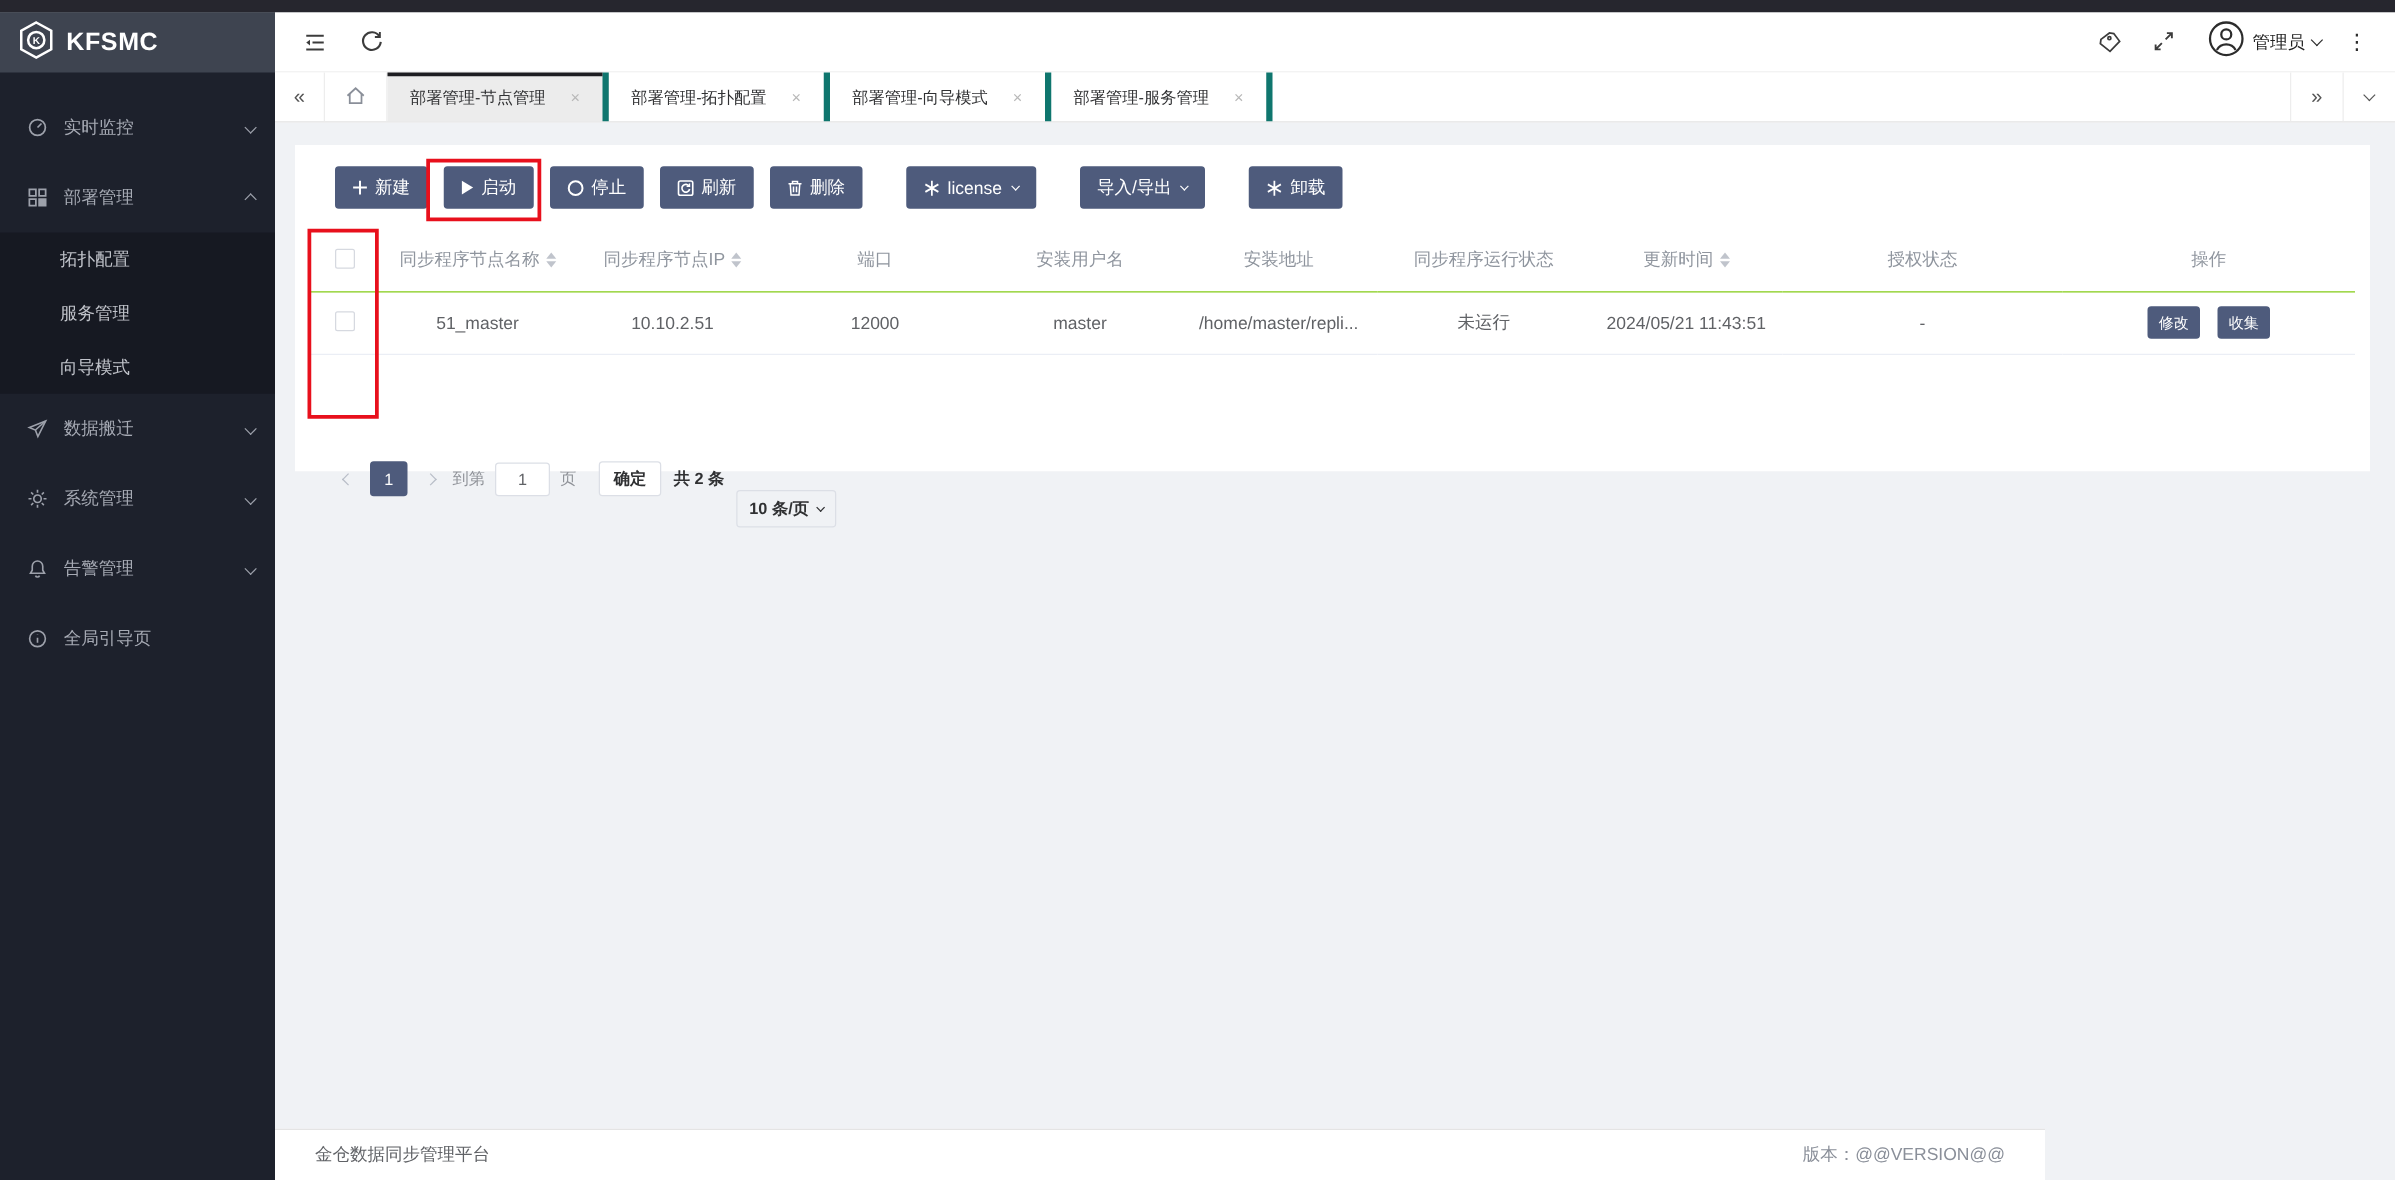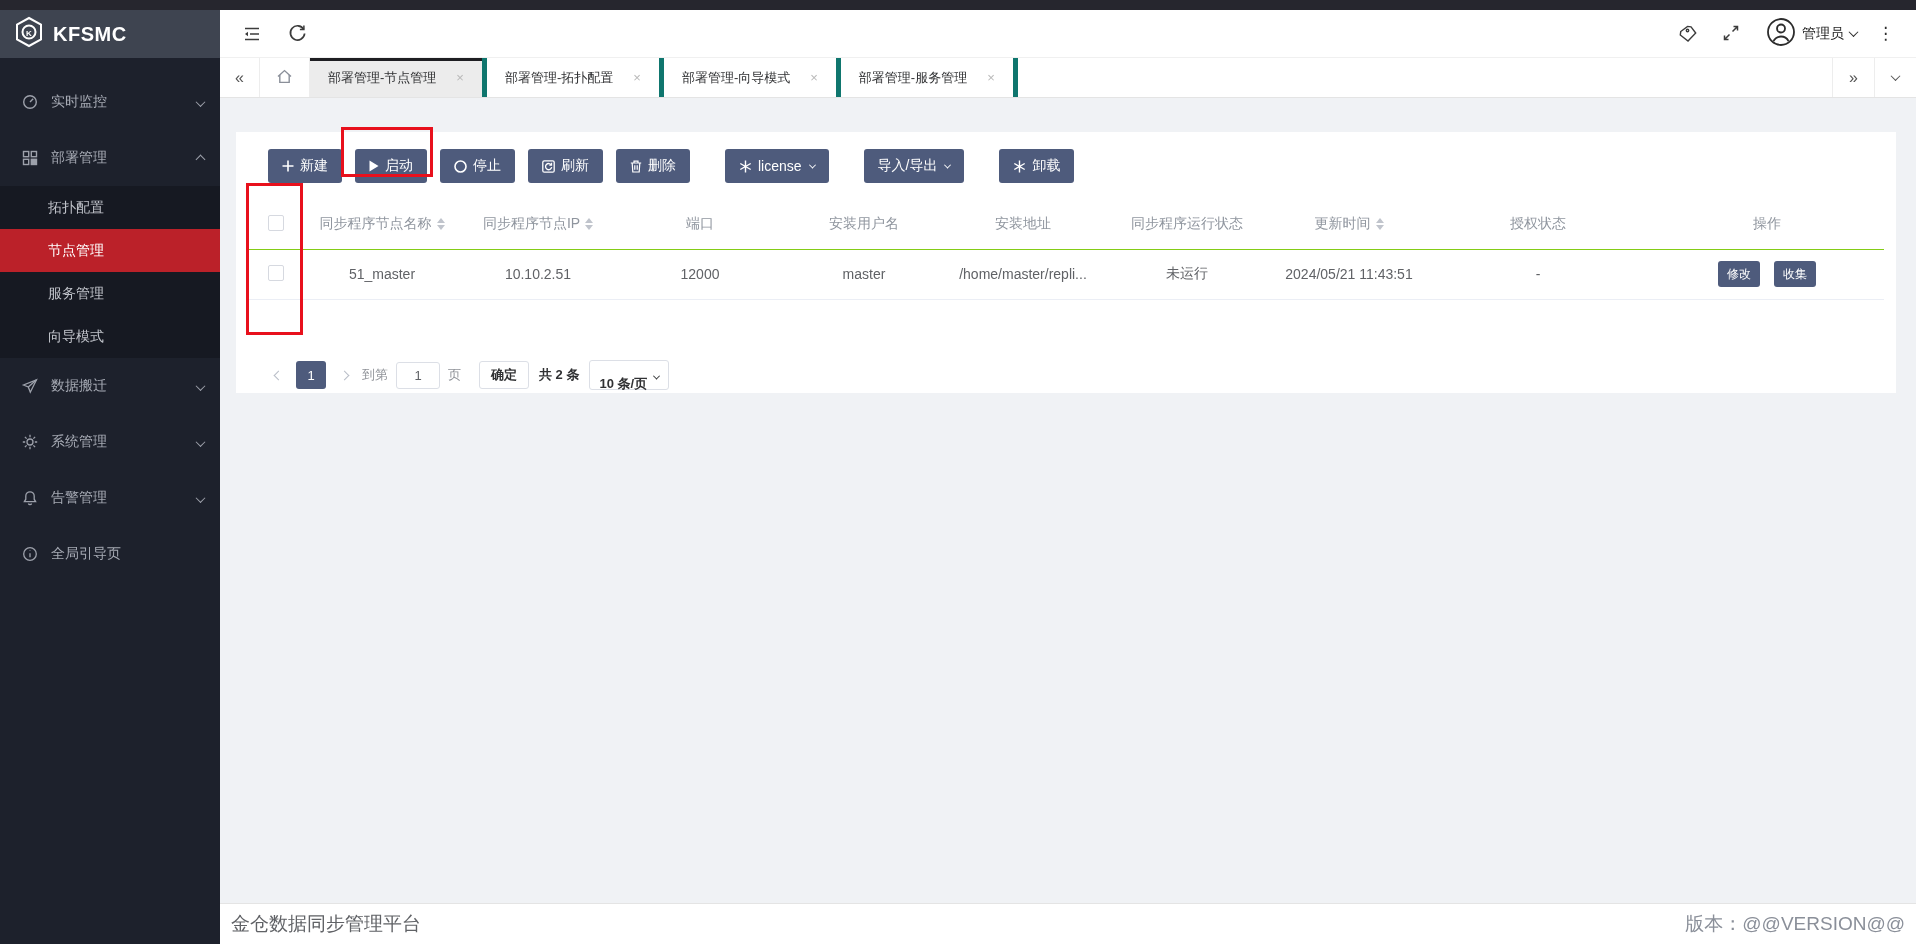--- a/index.html
+++ b/index.html
@@ -47,21 +47,21 @@
   .tseg.homeb { width:50px; }
   .tab { display:flex; align-items:center; gap:20px; padding:0 18px; border-right:5px solid #0f766e;
     cursor:pointer; position:relative; }
   .tab .close { color:#b8b8b8; font-size:13px; }
   .tab.active { background:#ececec; }
   .tab.active::before { content:""; position:absolute; left:0; top:0; width:100%; height:3px; background:#1e1e22; }
   .tab-right { margin-left:auto; display:flex; }
   .tseg.right-ctl { width:42px; border-right:none; border-left:1px solid #ededed; font-size:16px; color:#555; }
 
   
-  .card { left:236px; top:132px; width:1660px; height:261px; background:#fff; }
+  .card { left:236px; top:116px; width:1660px; height:261px; background:#fff; }
 
   .toolbar { position:absolute; left:32px; top:17px; display:flex; align-items:center; }
   .tbtn { height:34px; background:#4e5b7c; color:#fff; border:none; border-radius:3px;
     font-size:14px; padding:0 14px; margin-right:13px; display:flex; align-items:center; gap:6px;
     cursor:pointer; font-family:inherit; white-space:nowrap; }
   .tbtn.push { margin-left:22px; }
   .tbtn svg { display:block; }
   .tbtn .chev { width:5px; height:5px; margin-left:2px; }
 
   table.grid { position:absolute; left:12px; top:68px; width:1636px; border-collapse:collapse; table-layout:fixed; }
@@ -81,27 +81,27 @@
   .pager { position:absolute; left:32px; top:228px; display:flex; align-items:center; font-size:13px; color:#606266; }
   .pg-arrow { color:#b8bdc7; width:20px; display:flex; justify-content:center; cursor:default; }
   .pg-num { width:30px; height:28px; background:#4e5b7c; color:#fff; border-radius:3px;
     display:flex; align-items:center; justify-content:center; font-size:13px; margin:0 8px; cursor:pointer; }
   .pg-label { color:#909399; margin:0 8px; }
   .pg-input { width:44px; height:27px; border:1px solid #dcdfe6; border-radius:3px; text-align:center;
     font-size:13px; color:#606266; font-family:inherit; }
   .pg-confirm { height:28px; padding:0 11px; background:#fff; border:1px solid #dcdfe6; border-radius:3px;
     font-size:13px; font-weight:bold; color:#303133; margin:0 10px; cursor:pointer; font-family:inherit; }
   .pg-total { font-weight:bold; color:#303133; margin-right:10px; }
-  .pg-size { height:28px; border:1px solid #dcdfe6; border-radius:3px; display:flex; 
-    gap:7px; padding:14px 9px; font-weight:bold; color:#303133; cursor:pointer; }
+  .pg-size { height:28px; border:1px solid #dcdfe6; border-radius:3px; display:flex; align-items:center;
+    gap:7px; padding:14px 9px; font-weight:bold; color:#303133; cursor:pointer;margin-top:48px; }
   .pg-size .chev { width:5px; height:5px; }
 
   
-  .footer { left:220px; top:903px; width:1696px; height:41px; background:#fff; border-top:1px solid #e4e4e4;
-    display:flex; align-items:center; justify-content:space-between; padding:0 11px; font-size:19px; }
+  .footer { left:220px; top:903px; width:1416px; height:41px; background:#fff; border-top:1px solid #e4e4e4;
+    display:flex; align-items:center; justify-content:space-between; padding:0 32px; font-size:14px; }
   .footer .f-left { color:#606266; }
   .footer .f-right { color:#8a8f99; }
 
   
   .anno { border:3px solid #e8101c; background:transparent; pointer-events:none; z-index:60; }
   .anno1 { left:341px; top:127px; width:92px; height:50px; }
   .anno2 { left:246px; top:183px; width:57px; height:152px; }
 
   svg { overflow:visible; }
 </style>
@@ -144,23 +144,20 @@
             <rect x="9.3" y="9.3" width="5.2" height="5.2" fill="currentColor"></rect>
         </svg>
       </span>
       <span>部署管理</span>
       <span class="chev-wrap"><span class="chev up"></span></span>
     </div>
 
     <div class="submenu">
       <div class="sub-item">
         <span>拓扑配置</span>
-      </div>
-      <div class="sub-item active">
-        <span>节点管理</span>
       </div>
       <div class="sub-item">
         <span>服务管理</span>
       </div>
       <div class="sub-item">
         <span>向导模式</span>
       </div>
     </div>
 
     <div class="side-item">

